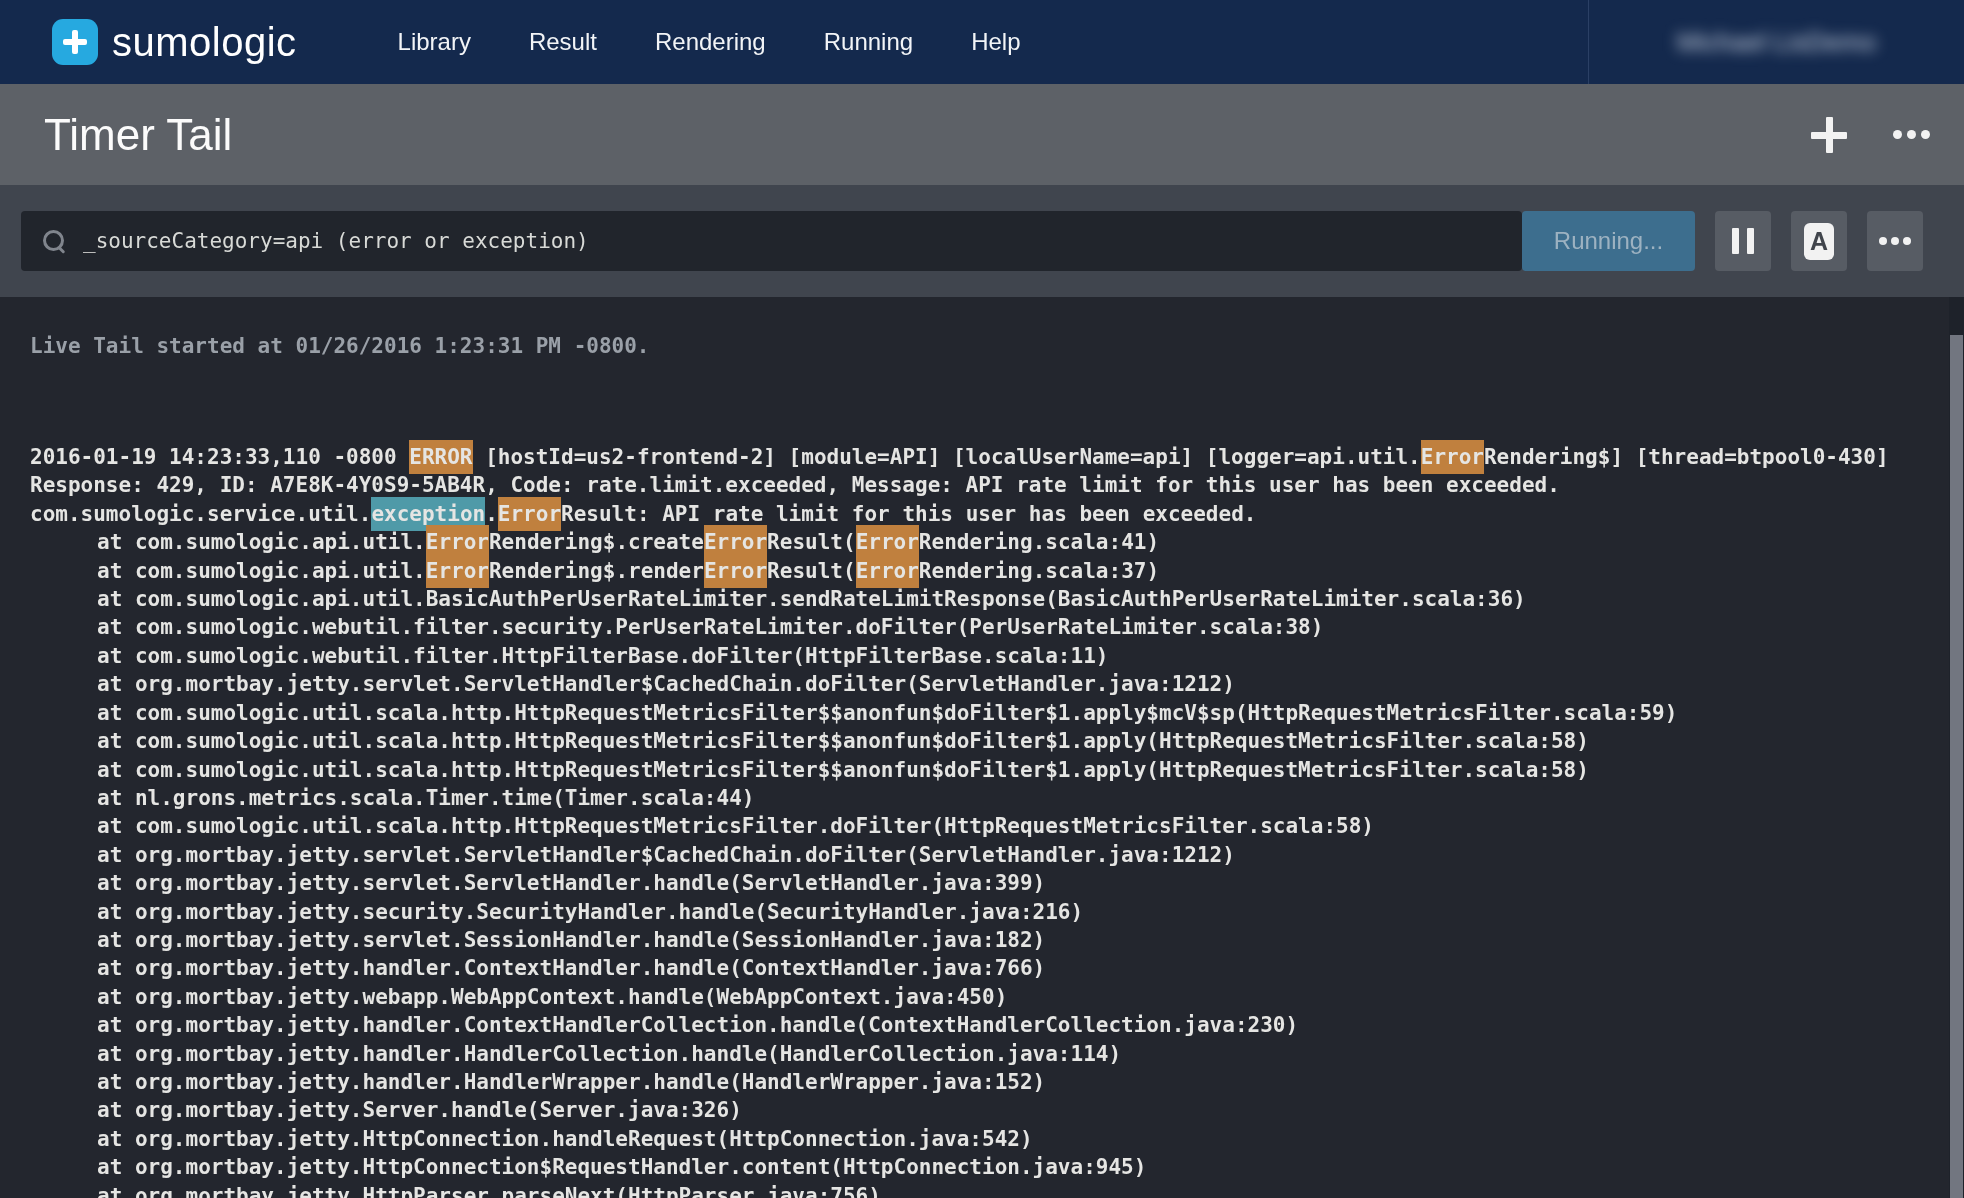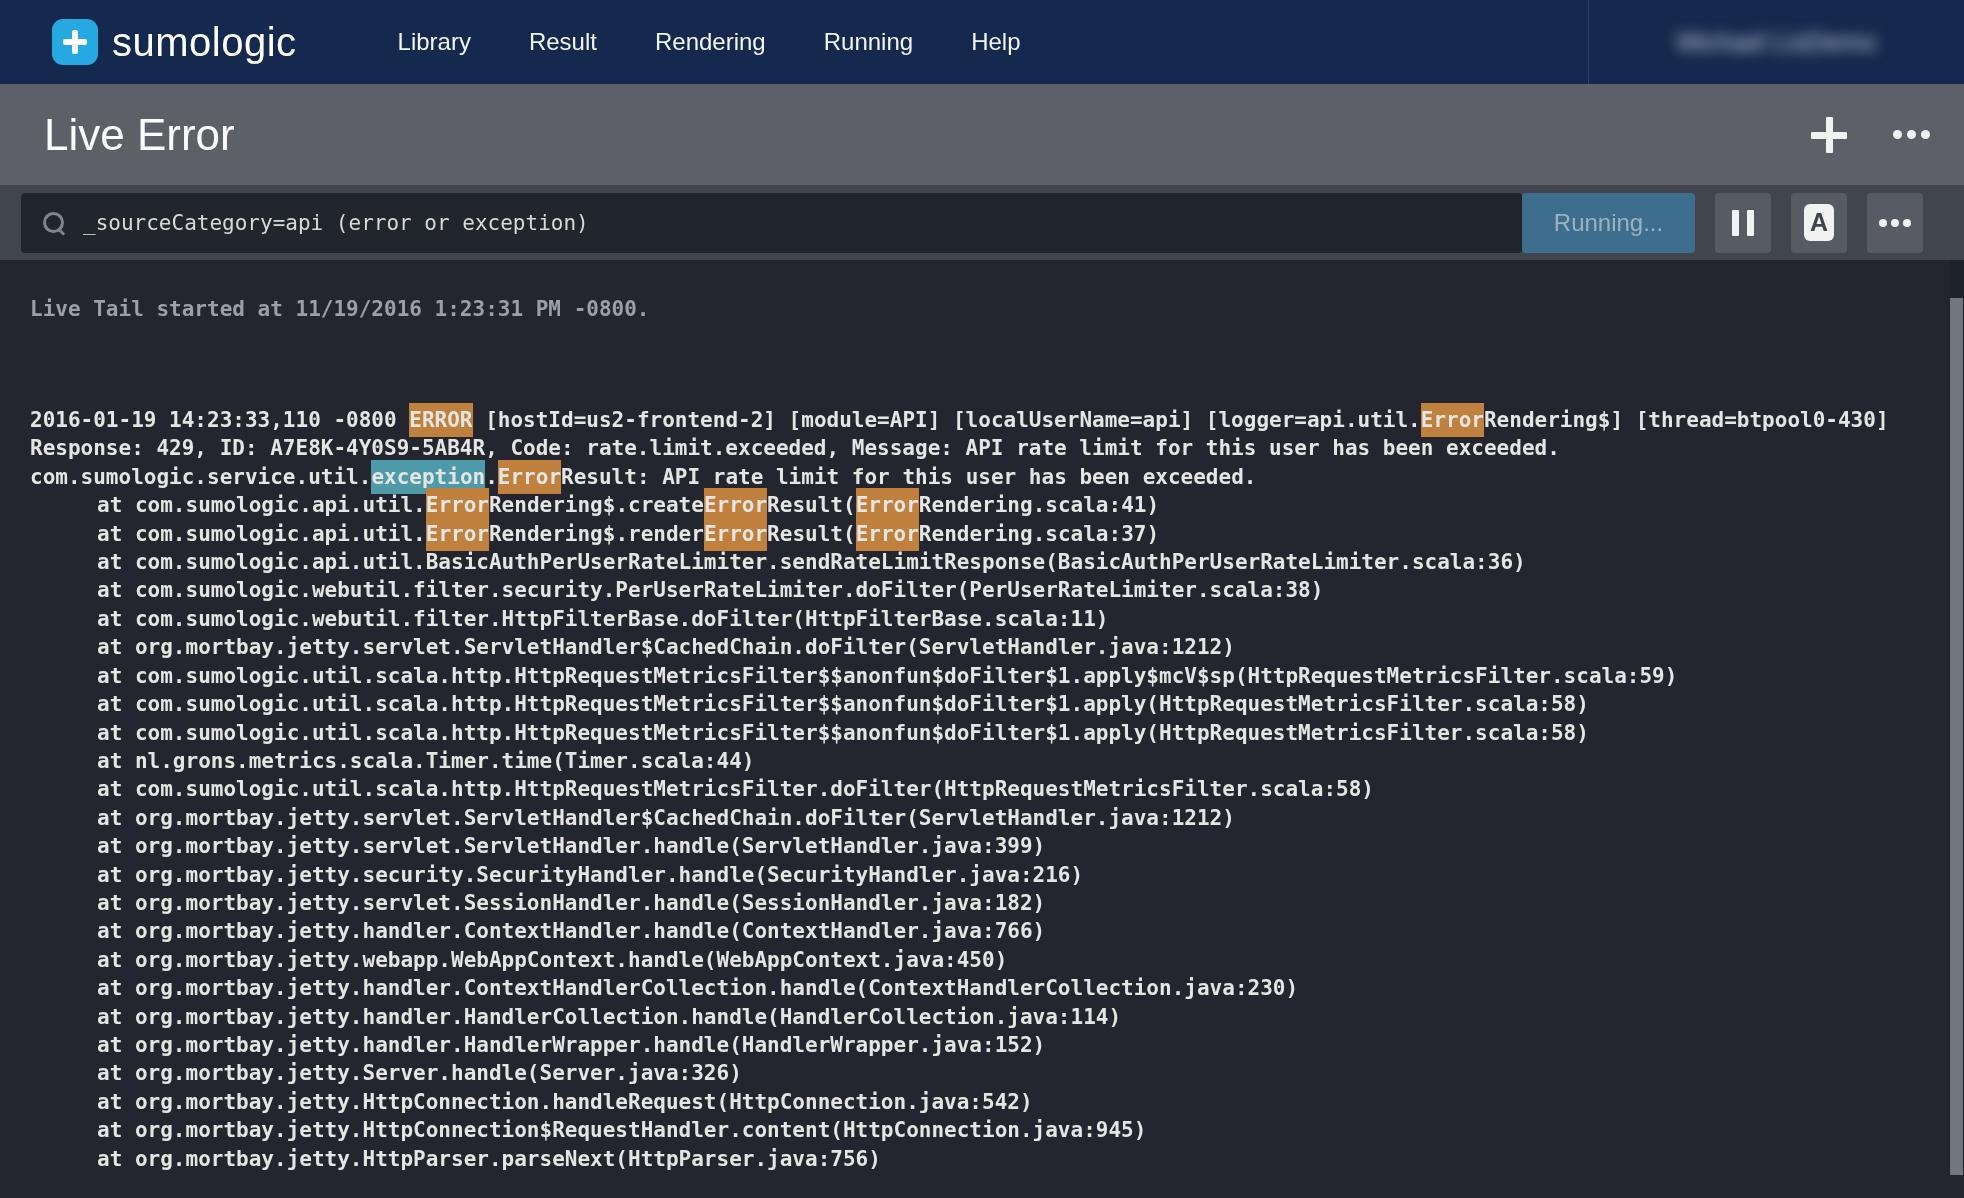--- a/index.html
+++ b/index.html
@@ -49,21 +49,21 @@
   .header-actions { margin-left: auto; margin-right: 34px; display: flex; align-items: center; gap: 46px; }
   .icon-plus { width: 36px; height: 36px; position: relative; cursor: pointer; }
   .icon-plus::before, .icon-plus::after { content: ""; position: absolute; background: #f2f2f2; border-radius: 1px; }
   .icon-plus::before { width: 36px; height: 7px; left: 0; top: 15px; }
   .icon-plus::after  { width: 7px; height: 36px; left: 15px; top: 0; }
   .icon-dots { display: flex; gap: 5px; cursor: pointer; align-items: center; }
   .icon-dots i { width: 9px; height: 9px; border-radius: 50%; background: #f2f2f2; display: block; }
 
   
   .toolbar {
-    height: 75px; background: var(--toolbar-bg, #40454e);
+    height: 112px; background: var(--toolbar-bg, #40454e);
     display: flex; align-items: center; padding: 0 25px 0 21px;
   }
   .search-box {
     width: 1501px; height: 60px; background: var(--input-bg, #21252c);
     border-radius: 4px; display: flex; align-items: center; padding-left: 22px;
   }
   .icon-search { width: 22px; height: 22px; position: relative; flex: 0 0 auto; }
   .icon-search::before {
     content: ""; position: absolute; width: 15px; height: 15px;
     border: 3px solid #80858d; border-radius: 50%; left: 0; top: 0;
@@ -135,21 +135,21 @@
     <span class="nav-item">Rendering</span>
     <span class="nav-item">Running</span>
     <span class="nav-item">Help</span>
   </div>
   <div class="nav-user">
     <span class="nav-user-name">Michael LisDemo</span>
   </div>
 </div>
 
 <div class="page-header">
-  <div class="page-title">Live Error</div>
+  <div class="page-title">Timer Tail</div>
   <div class="header-actions">
     <div class="icon-plus"></div>
     <div class="icon-dots">
         <i></i>
         <i></i>
         <i></i>
       </div>
   </div>
 </div>
 
@@ -171,18 +171,18 @@
   <button class="btn-sq">
     <span class="icon-dots-sm">
         <i></i>
         <i></i>
         <i></i>
       </span>
   </button>
 </div>
 
 <div class="log">
-  <div class="started-line">Live Tail started at 11/19/2016 1:23:31 PM -0800.</div>
+  <div class="started-line">Live Tail started at 01/26/2016 1:23:31 PM -0800.</div>
   <div class="log-message" id="log-lines"><div class="log-line"><span>2016-01-19 14:23:33,110 -0800 </span><span class="hl orange">ERROR</span><span> [hostId=us2-frontend-2] [module=API] [localUserName=api] [logger=api.util.</span><span class="hl orange">Error</span><span>Rendering$] [thread=btpool0-430]</span></div><div class="log-line"><span>Response: 429, ID: A7E8K-4Y0S9-5AB4R, Code: rate.limit.exceeded, Message: API rate limit for this user has been exceeded.</span></div><div class="log-line"><span>com.sumologic.service.util.</span><span class="hl teal">exception</span><span>.</span><span class="hl orange">Error</span><span>Result: API rate limit for this user has been exceeded.</span></div><div class="log-line indent"><span>at com.sumologic.api.util.</span><span class="hl orange">Error</span><span>Rendering$.create</span><span class="hl orange">Error</span><span>Result(</span><span class="hl orange">Error</span><span>Rendering.scala:41)</span></div><div class="log-line indent"><span>at com.sumologic.api.util.</span><span class="hl orange">Error</span><span>Rendering$.render</span><span class="hl orange">Error</span><span>Result(</span><span class="hl orange">Error</span><span>Rendering.scala:37)</span></div><div class="log-line indent"><span>at com.sumologic.api.util.BasicAuthPerUserRateLimiter.sendRateLimitResponse(BasicAuthPerUserRateLimiter.scala:36)</span></div><div class="log-line indent"><span>at com.sumologic.webutil.filter.security.PerUserRateLimiter.doFilter(PerUserRateLimiter.scala:38)</span></div><div class="log-line indent"><span>at com.sumologic.webutil.filter.HttpFilterBase.doFilter(HttpFilterBase.scala:11)</span></div><div class="log-line indent"><span>at org.mortbay.jetty.servlet.ServletHandler$CachedChain.doFilter(ServletHandler.java:1212)</span></div><div class="log-line indent"><span>at com.sumologic.util.scala.http.HttpRequestMetricsFilter$$anonfun$doFilter$1.apply$mcV$sp(HttpRequestMetricsFilter.scala:59)</span></div><div class="log-line indent"><span>at com.sumologic.util.scala.http.HttpRequestMetricsFilter$$anonfun$doFilter$1.apply(HttpRequestMetricsFilter.scala:58)</span></div><div class="log-line indent"><span>at com.sumologic.util.scala.http.HttpRequestMetricsFilter$$anonfun$doFilter$1.apply(HttpRequestMetricsFilter.scala:58)</span></div><div class="log-line indent"><span>at nl.grons.metrics.scala.Timer.time(Timer.scala:44)</span></div><div class="log-line indent"><span>at com.sumologic.util.scala.http.HttpRequestMetricsFilter.doFilter(HttpRequestMetricsFilter.scala:58)</span></div><div class="log-line indent"><span>at org.mortbay.jetty.servlet.ServletHandler$CachedChain.doFilter(ServletHandler.java:1212)</span></div><div class="log-line indent"><span>at org.mortbay.jetty.servlet.ServletHandler.handle(ServletHandler.java:399)</span></div><div class="log-line indent"><span>at org.mortbay.jetty.security.SecurityHandler.handle(SecurityHandler.java:216)</span></div><div class="log-line indent"><span>at org.mortbay.jetty.servlet.SessionHandler.handle(SessionHandler.java:182)</span></div><div class="log-line indent"><span>at org.mortbay.jetty.handler.ContextHandler.handle(ContextHandler.java:766)</span></div><div class="log-line indent"><span>at org.mortbay.jetty.webapp.WebAppContext.handle(WebAppContext.java:450)</span></div><div class="log-line indent"><span>at org.mortbay.jetty.handler.ContextHandlerCollection.handle(ContextHandlerCollection.java:230)</span></div><div class="log-line indent"><span>at org.mortbay.jetty.handler.HandlerCollection.handle(HandlerCollection.java:114)</span></div><div class="log-line indent"><span>at org.mortbay.jetty.handler.HandlerWrapper.handle(HandlerWrapper.java:152)</span></div><div class="log-line indent"><span>at org.mortbay.jetty.Server.handle(Server.java:326)</span></div><div class="log-line indent"><span>at org.mortbay.jetty.HttpConnection.handleRequest(HttpConnection.java:542)</span></div><div class="log-line indent"><span>at org.mortbay.jetty.HttpConnection$RequestHandler.content(HttpConnection.java:945)</span></div><div class="log-line indent"><span>at org.mortbay.jetty.HttpParser.parseNext(HttpParser.java:756)</span></div><div class="log-line indent"></div></div>
   <div class="scrollbar">
     <div class="thumb"></div>
   </div>
 </div>
 
 </body></html>

